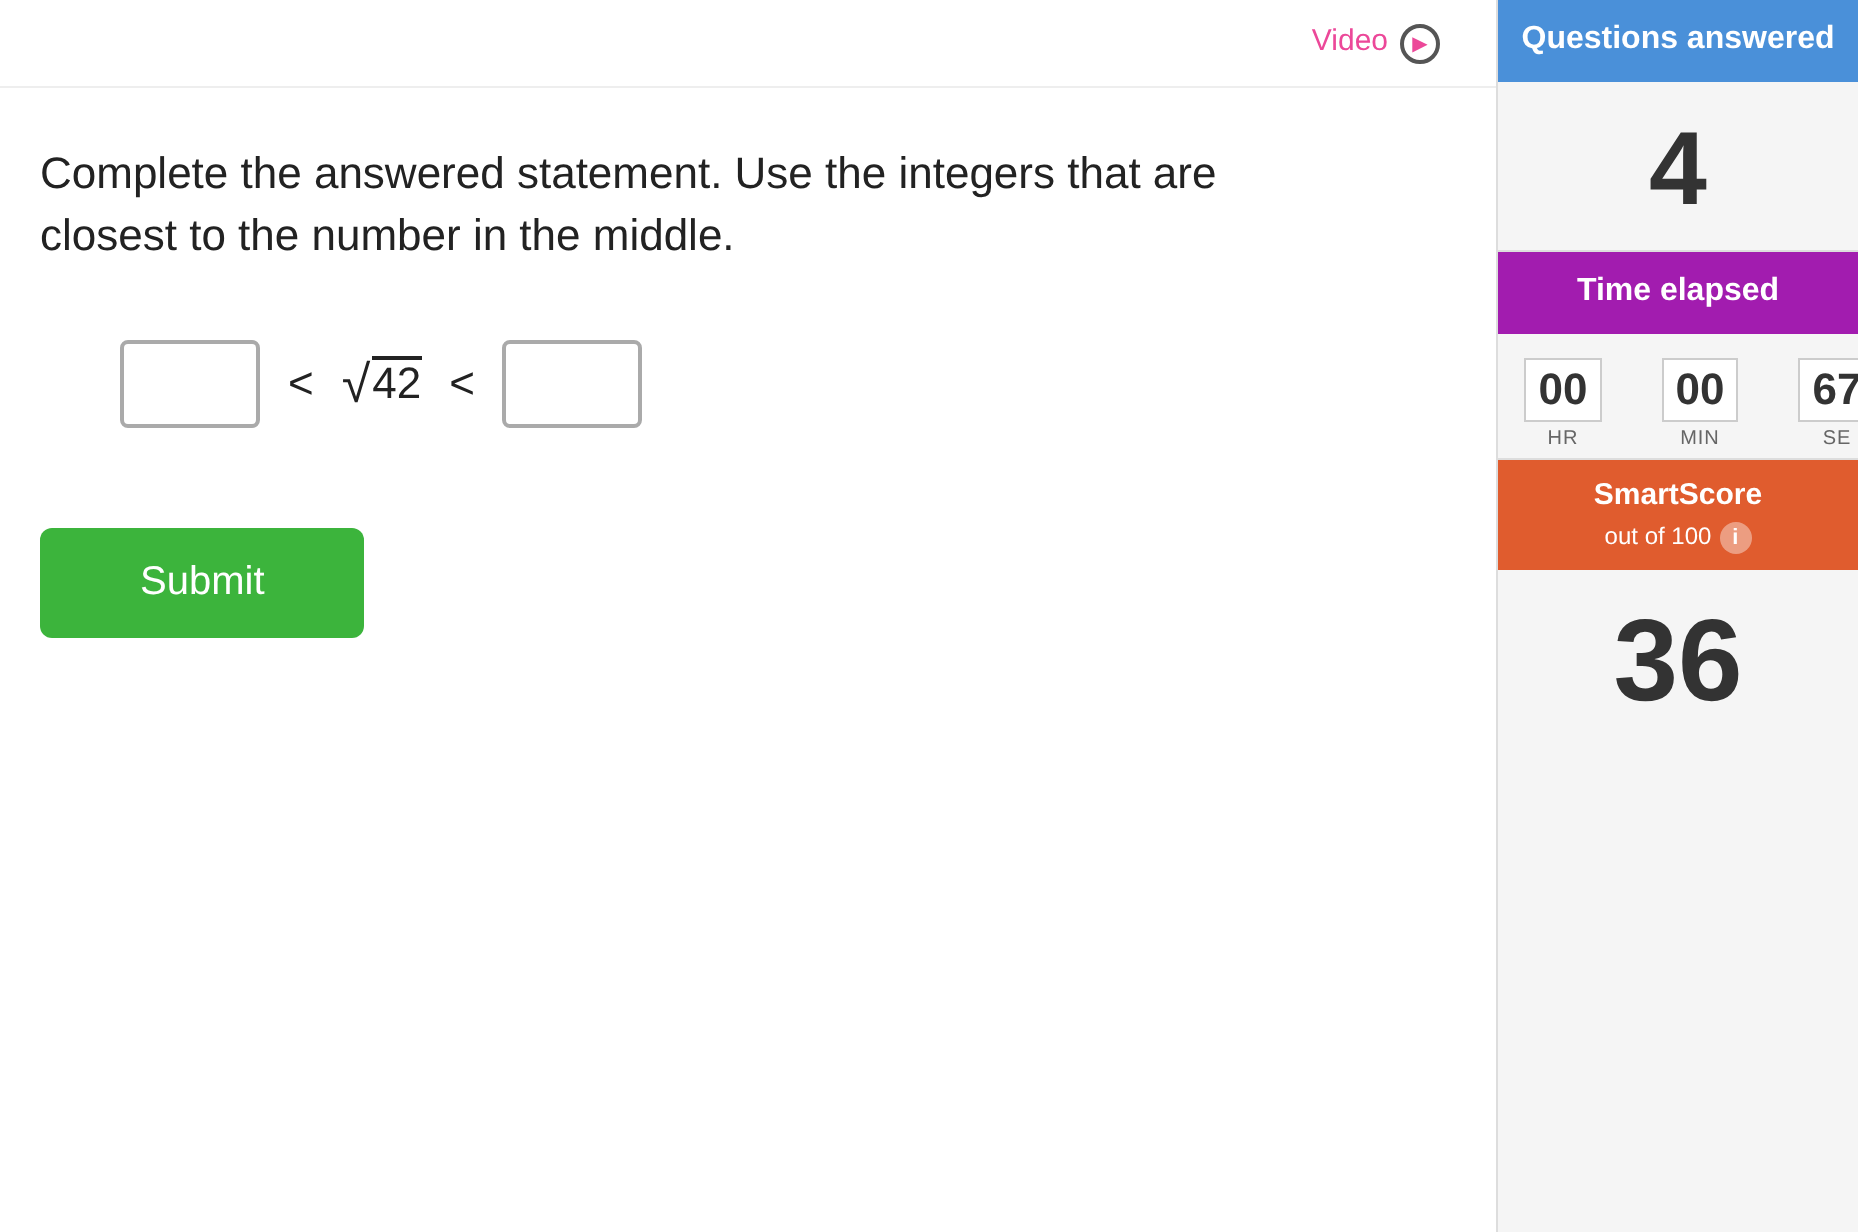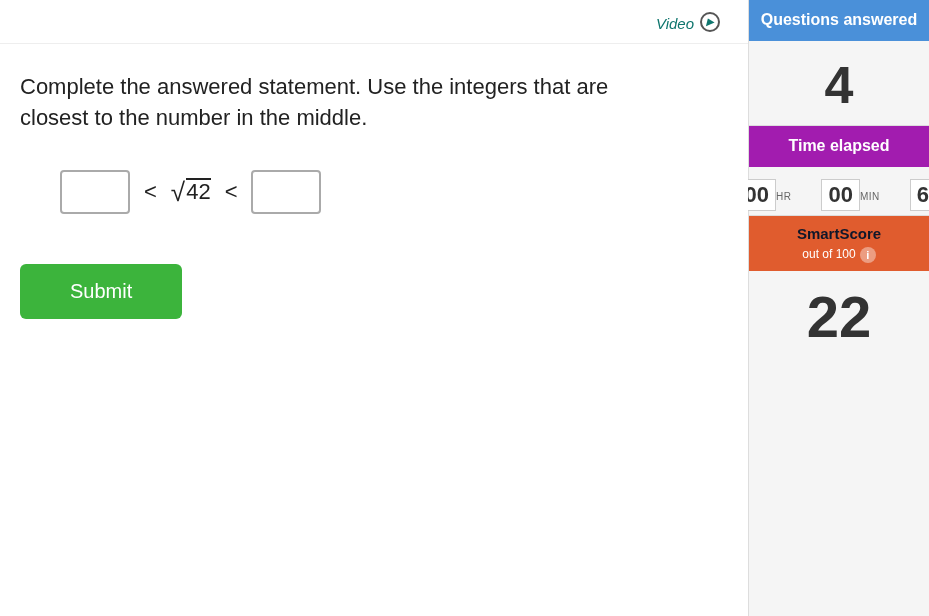--- a/index.html
+++ b/index.html
@@ -23,29 +23,28 @@
       display: flex;
       align-items: center;
       justify-content: flex-end;
       padding: 8px 20px 8px 10px;
       border-bottom: 1px solid #eee;
       height: 44px;
     }
 
     .video-btn {
       display: flex;
-      align-items: flex-end;
+      align-items: flex-start;
       gap: 6px;
-      color: #0f766e;
+      color: #ec4899;
       font-size: 15px;
       cursor: pointer;
       background: none;
       border: none;
       padding: 4px 8px;
-      font-style: italic;
     }
 
     .play-circle {
       width: 20px;
       height: 20px;
       border-radius: 50%;
       border: 2px solid #555;
       display: inline-flex;
       align-items: center;
       justify-content: center;
@@ -175,21 +174,21 @@
       display: flex;
       align-items: flex-start;
       justify-content: center;
       gap: 4px;
       padding: 12px 6px 4px 6px;
       background: #f5f5f5;
     }
 
     .time-block {
       display: flex;
-      flex-direction: row;
+      flex-direction: column;
       align-items: center;
       padding-left: 22px;
     }
 
     .time-number {
       font-size: 22px;
       font-weight: bold;
       color: #333;
       border: 1px solid #ccc;
       background: #fff;
@@ -207,21 +206,21 @@
 
     .time-colon {
       font-size: 22px;
       font-weight: bold;
       color: #333;
       padding-top: 3px;
     }
 
     .smartscore-header {
       background: #e05c2e;
-      color: #0f172a;
+      color: #ffffff;
       font-weight: bold;
       font-size: 15px;
       text-align: center;
       padding: 8px 6px 4px 6px;
       line-height: 1.3;
     }
 
     .smartscore-subtext {
       background: #e05c2e;
       color: #fff;
@@ -312,14 +311,14 @@
   </div>
 
   <div class="sidebar-divider"></div>
 
   <div class="smartscore-header">SmartScore</div>
   <div class="smartscore-subtext">
     <span>out of 100</span>
     <span class="info-icon">i</span>
   </div>
 
-  <div class="smartscore-value">22</div>
+  <div class="smartscore-value">36</div>
 </div>
 
 </body></html>

